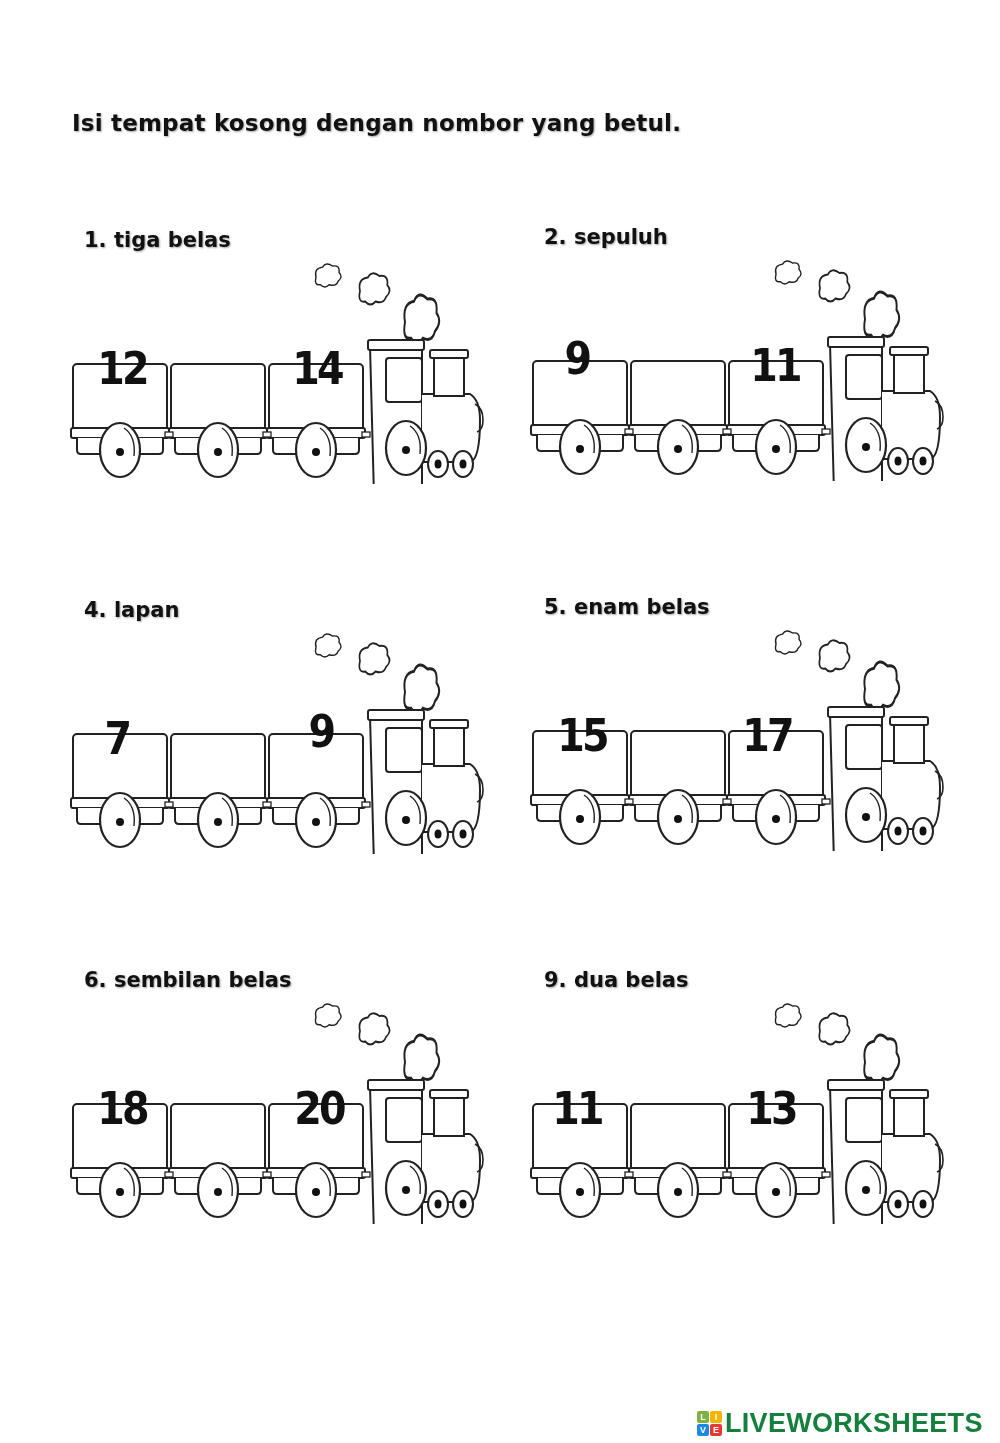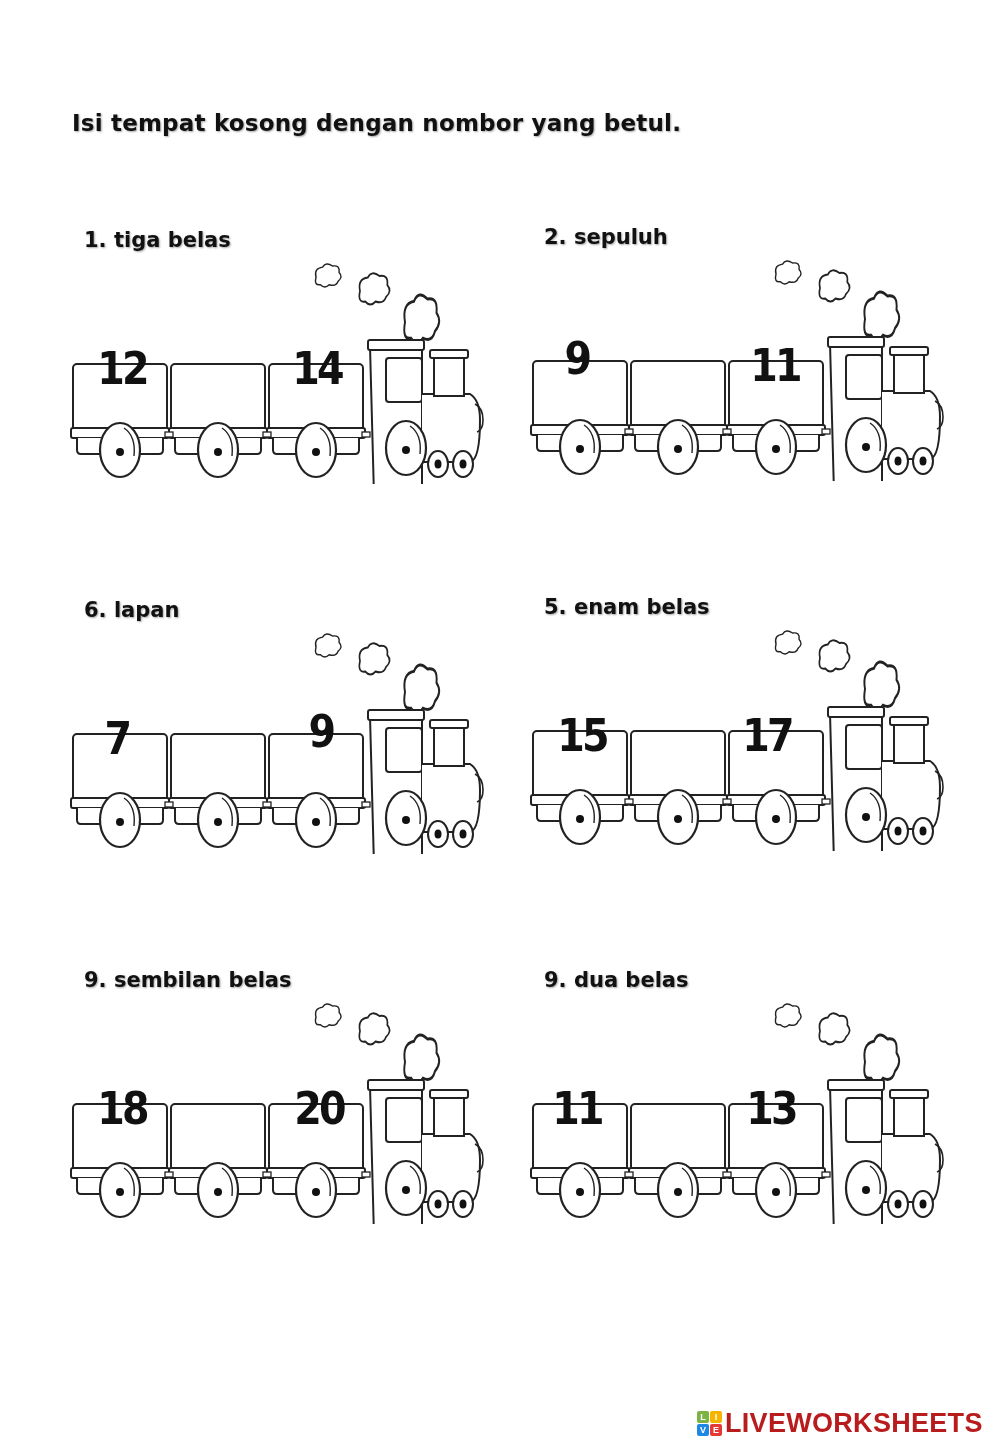--- a/index.html
+++ b/index.html
@@ -6,21 +6,21 @@
   body{width:1000px;height:1443px;position:relative;overflow:hidden;font-family:"DejaVu Sans",sans-serif;color:#111;}
   .instruction{position:absolute;left:72px;top:110px;font-size:23px;font-weight:bold;letter-spacing:0.2px;text-shadow:1px 1px 2px rgba(0,0,0,0.35);}
   .question{position:absolute;width:440px;height:260px;}
   .q-label{position:absolute;left:14px;top:0;font-size:21px;font-weight:bold;text-shadow:1px 1px 2px rgba(0,0,0,0.35);}
   .train{position:absolute;left:0;top:26px;width:440px;height:230px;}
   .car-num{position:absolute;font-size:44px;font-weight:bold;text-align:center;width:90px;top:115px;letter-spacing:-3px;transform:scaleX(0.9);}
   .blank{position:absolute;top:113px;width:88px;height:58px;background:transparent;border:none;outline:none;font-size:40px;font-weight:bold;text-align:center;font-family:"DejaVu Sans",sans-serif;}
   .logo{position:absolute;left:697px;top:1408px;display:flex;align-items:center;}
   .logo-grid{display:grid;grid-template-columns:12px 12px;grid-template-rows:12px 12px;gap:1px;margin-right:3px;}
   .logo-grid span{display:flex;align-items:center;justify-content:center;color:#fff;font-size:9px;font-weight:bold;border-radius:2px;font-family:"Liberation Sans",sans-serif;}
-  .logo-text{font-family:"Liberation Sans",sans-serif;font-weight:bold;font-size:27px;color:#b91c1c;letter-spacing:0.3px;}
+  .logo-text{font-family:"Liberation Sans",sans-serif;font-weight:bold;font-size:27px;color:#15803d;letter-spacing:0.3px;}
 </style>
 </head>
 <body>
 
 <div class="instruction">Isi tempat kosong dengan nombor yang betul.</div>
 
 <svg width="0" height="0" style="position:absolute">
   <defs>
     <g id="cloud">
       <path d="M0,10 q-2,-8 6,-9 q3,-5 9,-1 q7,-1 6,6 q4,4 -1,8 q-2,5 -8,3 q-4,4 -8,0 q-6,1 -4,-7z" fill="#fff" stroke="#222" stroke-width="1.3"></path>
@@ -85,41 +85,41 @@
   <div class="q-label">2. sepuluh</div>
   <svg class="train" viewBox="0 0 440 230">
       <use href="#train-art"></use>
     </svg>
   <div class="car-num" style="left:2px;top:108px;">9</div>
   <input class="blank" style="left: 104px;" value="">
   <div class="car-num" style="left:200px;">11</div>
 </div>
 
 <div class="question" style="left:70px;top:598px;">
-  <div class="q-label">6. lapan</div>
+  <div class="q-label">4. lapan</div>
   <svg class="train" viewBox="0 0 440 230">
       <use href="#train-art"></use>
     </svg>
   <div class="car-num" style="left:2px;">7</div>
   <input class="blank" style="left: 104px;" value="">
   <div class="car-num" style="left:206px;top:108px;">9</div>
 </div>
 
 <div class="question" style="left:530px;top:595px;">
   <div class="q-label">5. enam belas</div>
   <svg class="train" viewBox="0 0 440 230">
       <use href="#train-art"></use>
     </svg>
   <div class="car-num" style="left:7px;">15</div>
   <input class="blank" style="left: 104px;" value="">
   <div class="car-num" style="left:192px;">17</div>
 </div>
 
 <div class="question" style="left:70px;top:968px;">
-  <div class="q-label">9. sembilan belas</div>
+  <div class="q-label">6. sembilan belas</div>
   <svg class="train" viewBox="0 0 440 230">
       <use href="#train-art"></use>
     </svg>
   <div class="car-num" style="left:7px;">18</div>
   <input class="blank" style="left: 104px;" value="">
   <div class="car-num" style="left:204px;">20</div>
 </div>
 
 <div class="question" style="left:530px;top:968px;">
   <div class="q-label">9. dua belas</div>

